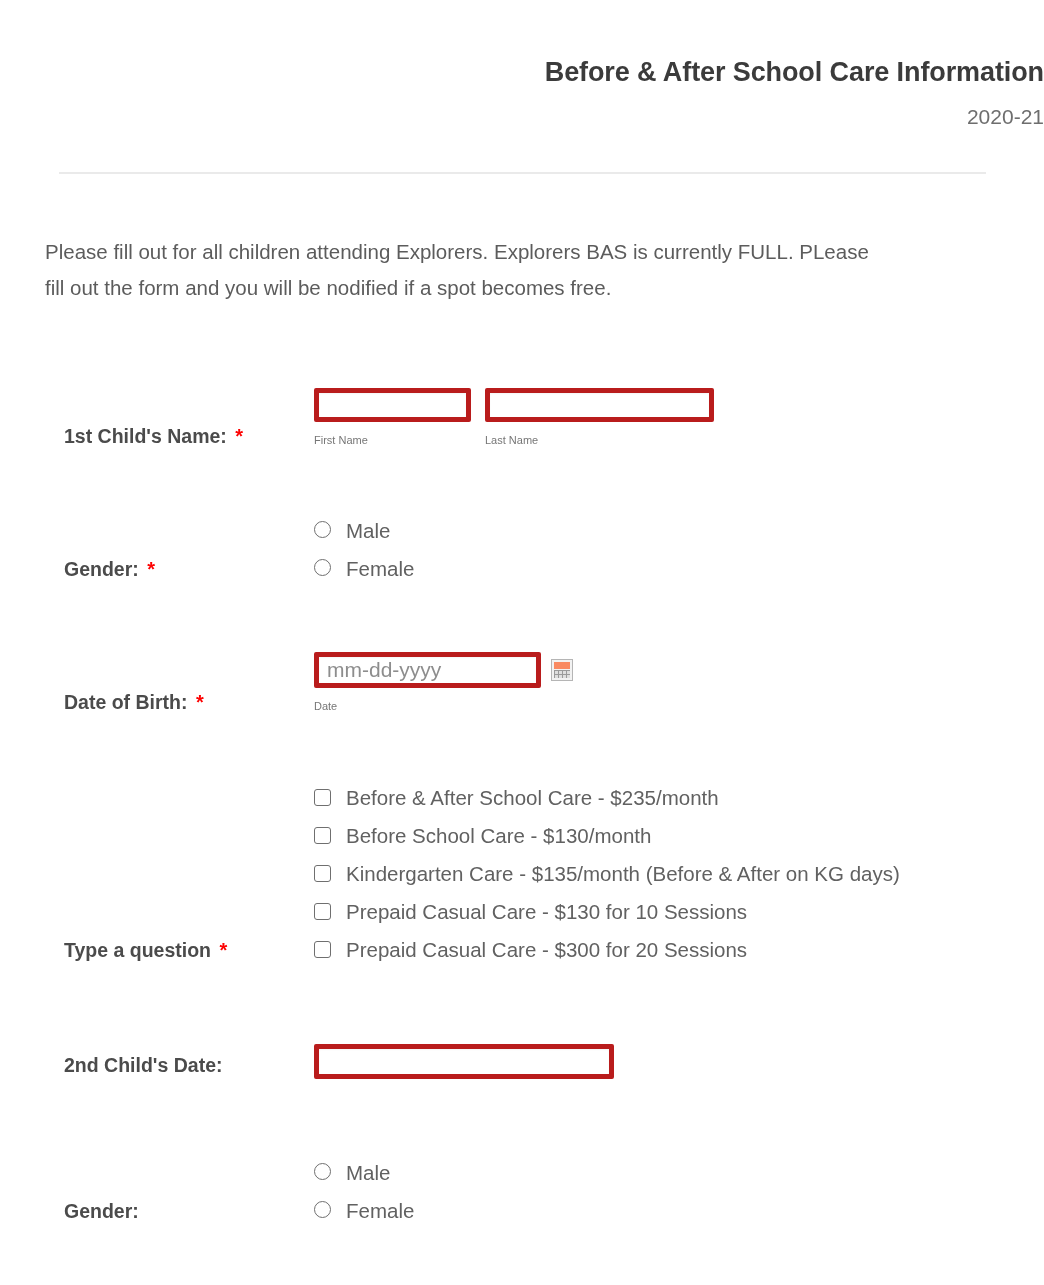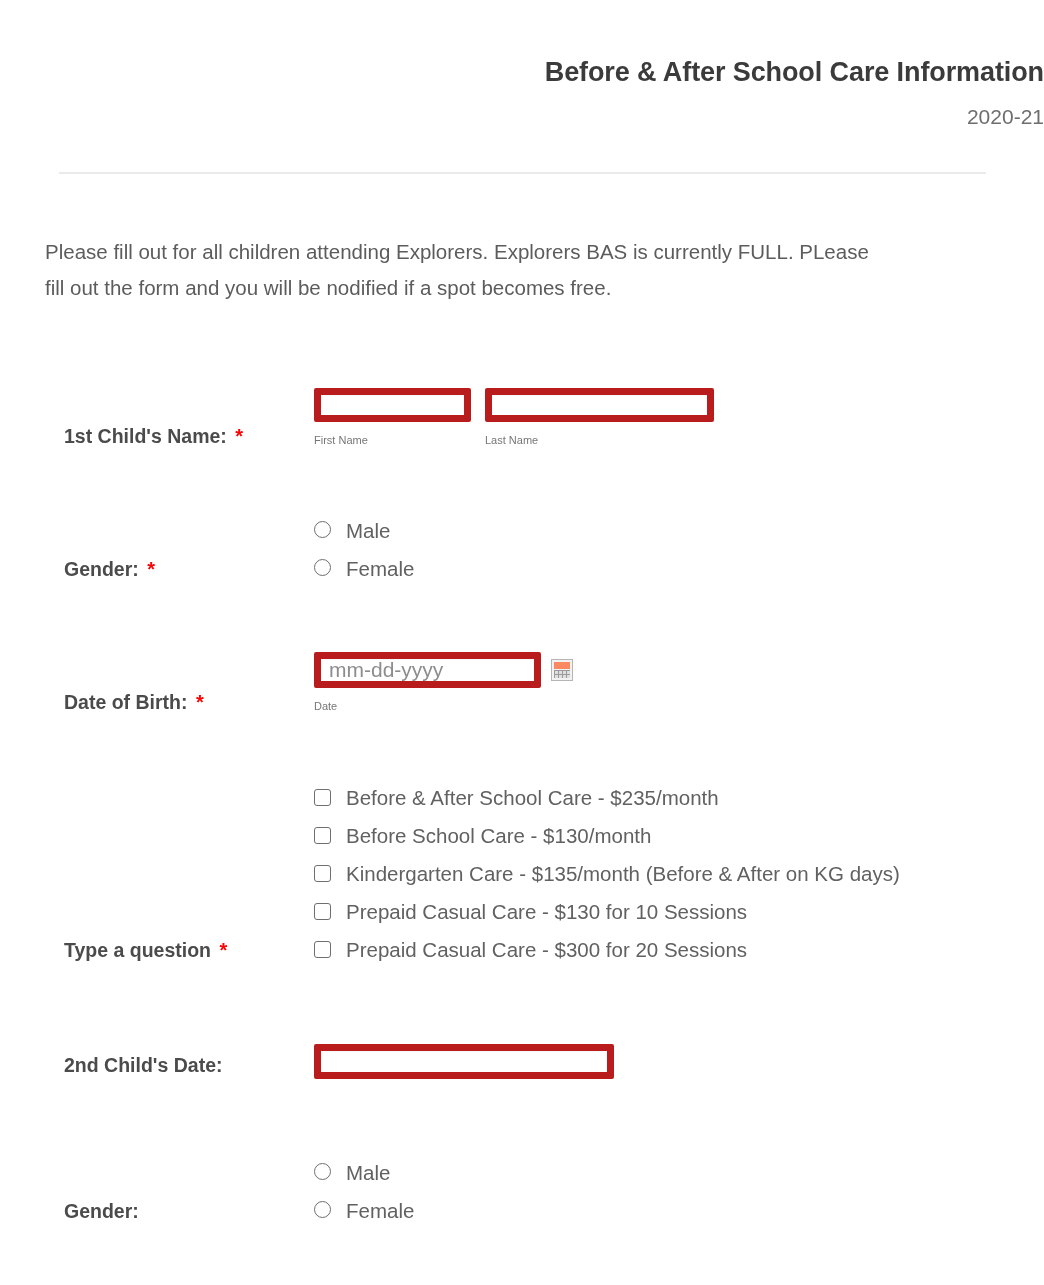--- a/index.html
+++ b/index.html
@@ -81,21 +81,21 @@
     font-weight: bold;
     font-size: 20px;
     padding-left: 3px;
   }
   .field-control { flex: 1 1 auto; }
 
   
   .txt-input {
     display: block;
     height: 34px;
-    border: 7px solid #b91c1c;
+    border: 5px solid #b91c1c;
     border-radius: 2px;
     background: #ffffff;
     box-shadow: inset 0 1px 2px rgba(0,0,0,0.045);
     font-family: "Liberation Sans", sans-serif;
     font-size: 19px;
     color: #777777;
     padding: 0 8px;
     outline: none;
   }
   .txt-input::placeholder { color: #8d8d8d; opacity: 1; }

